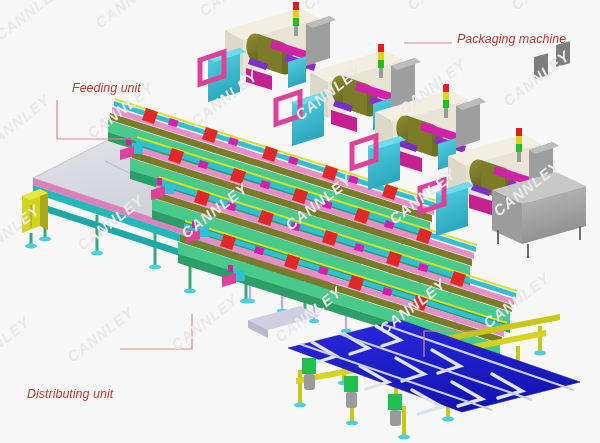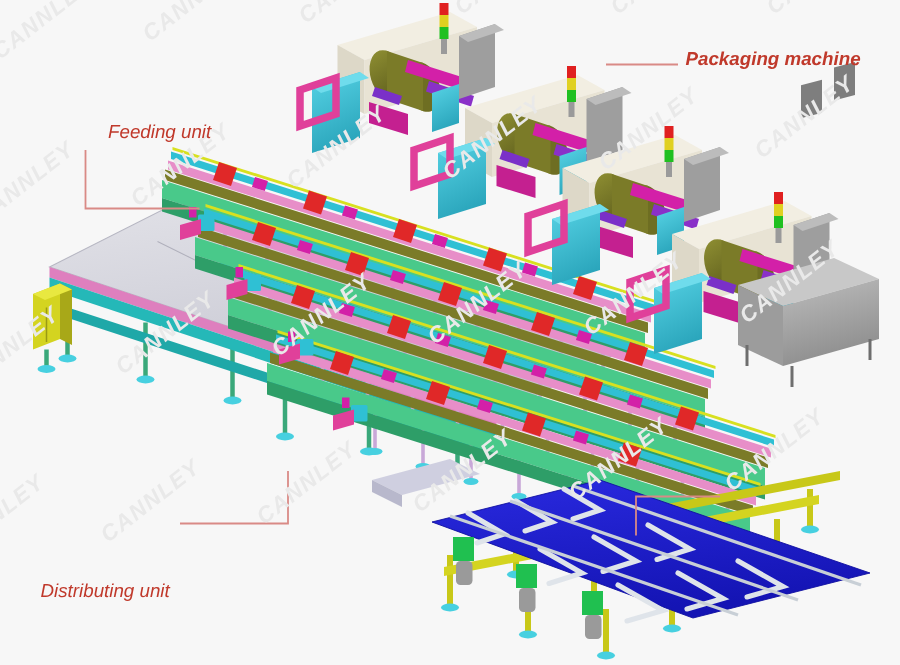--- a/index.html
+++ b/index.html
@@ -543,16 +543,16 @@
       <div class="wm" style="left: 490px; top: 206px; color: rgb(233, 233, 233); transform: rotate(-38deg);">CANNLEY</div>
       <div class="wm" style="left: -40px; top: 362px; color: rgb(233, 233, 233); transform: rotate(-38deg);">CANNLEY</div>
       <div class="wm" style="left: 64px; top: 352px; color: rgb(233, 233, 233); transform: rotate(-38deg);">CANNLEY</div>
       <div class="wm" style="left: 168px; top: 340px; color: rgb(233, 233, 233); transform: rotate(-38deg);">CANNLEY</div>
       <div class="wm" style="left: 272px; top: 332px; color: rgb(233, 233, 233); transform: rotate(-38deg);">CANNLEY</div>
       <div class="wm" style="left: 376px; top: 324px; color: rgb(233, 233, 233); transform: rotate(-38deg);">CANNLEY</div>
       <div class="wm" style="left: 480px; top: 318px; color: rgb(233, 233, 233); transform: rotate(-38deg);">CANNLEY</div>
     </div>
 
   <div class="label" id="lbl0" style="left: 28px; top: 81px; color: rgb(192, 57, 43); margin-left: 44px;">Feeding unit</div>
-  <div class="label" id="lbl1" style="left: 457px; top: 32px; color: rgb(192, 57, 43); font-weight: bold;">Packaging machine</div>
+  <div class="label" id="lbl1" style="left: 457px; top: 32px; color: rgb(192, 57, 43);">Packaging machine</div>
   <div class="label" id="lbl2" style="left: 27px; top: 342px; color: rgb(192, 57, 43); margin-top: 45px;">Distributing unit</div>
 
 </div>
 
 </body></html>

